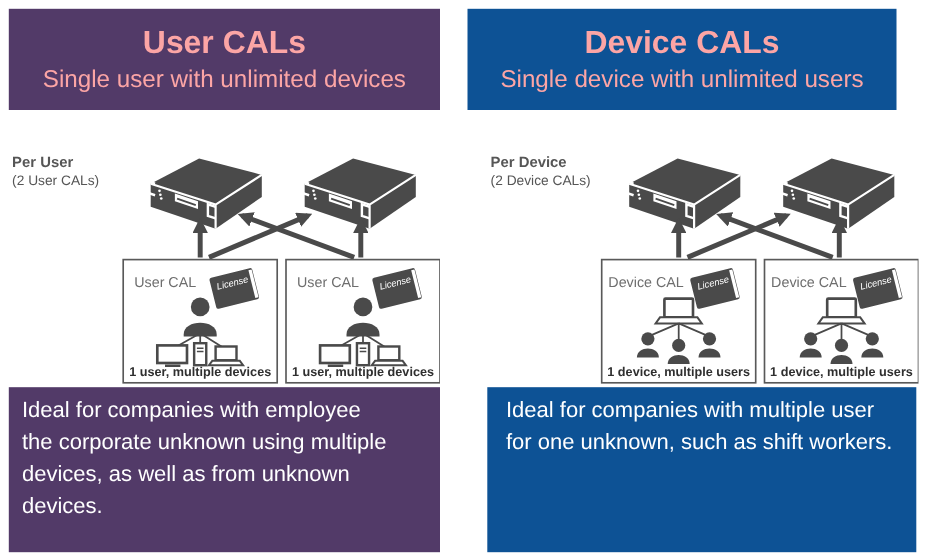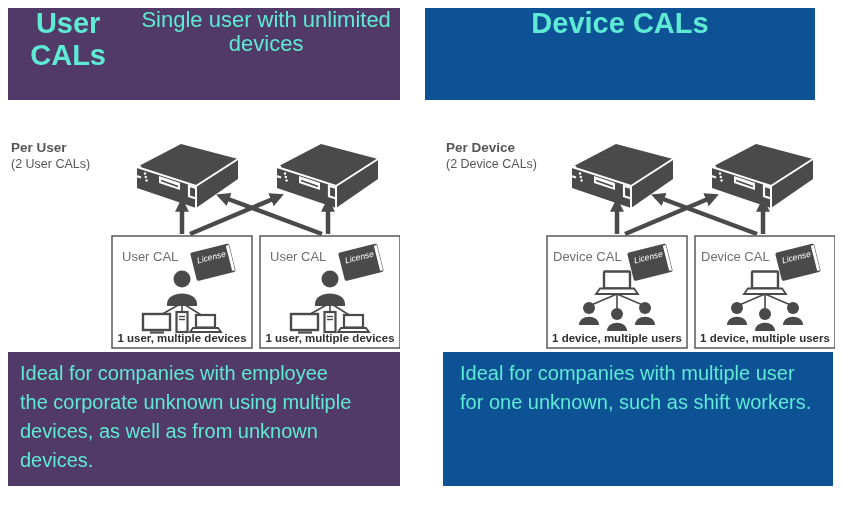--- a/index.html
+++ b/index.html
@@ -1,32 +1,32 @@
 <!DOCTYPE html>
 <html><head>
 <meta charset="utf-8">
 <style>
   html,body{margin:0;padding:0;background:#ffffff;}
   .stage{
     position:relative;width:841px;height:509px;background:#ffffff;overflow:hidden;
     font-family:"Liberation Sans",sans-serif;
   }
   .col-header{
-    position:absolute;top:8px;height:92px;color:#5eead4;text-align:center;
-    display:flex;justify-content:center;gap:4px;
+    position:absolute;top:8px;height:92px;color:#fca5a5;text-align:center;
+    display:flex;flex-direction:column;justify-content:center;gap:4px;
   }
   .col-header.purple{left:8px;width:392px;background:#523A68;}
   .col-header.blue{left:425px;width:390px;background:#0D5295;}
   .hdr-title{font-size:29px;font-weight:bold;line-height:1.1;}
   .hdr-sub{font-size:22px;line-height:1.1;}
   .diagram{position:absolute;top:100px;}
   .diagram.left{left:8px;}
   .diagram.right{left:443px;}
   .descr{
-    position:absolute;top:352px;height:134px;color:#5eead4;font-size:20px;
+    position:absolute;top:352px;height:150px;color:#ffffff;font-size:20px;
     line-height:29px;padding:7px 12px;box-sizing:border-box;overflow:hidden;
   }
   .descr.purple{left:8px;width:392px;background:#523A68;}
   .descr.blue{left:443px;width:390px;background:#0D5295;padding-left:17px;}
   .descr .dline{white-space:nowrap;}
   svg text{font-family:"Liberation Sans",sans-serif;}
   .mode-label{font-size:13.5px;font-weight:bold;fill:#565656;}
   .count-label{font-size:12.5px;fill:#565656;}
   .cal-name{font-size:13px;fill:#6e6e6e;}
   .caption{font-size:11.5px;font-weight:bold;fill:#2f2f2f;}
@@ -125,20 +125,21 @@
 
   <div class="descr purple">
     <div class="dline">Ideal for companies with employee</div>
     <div class="dline">the corporate unknown using multiple</div>
     <div class="dline">devices, as well as from unknown</div>
     <div class="dline">devices.</div>
   </div>
 
   <div class="col-header blue">
     <div class="hdr-title">Device CALs</div>
+    <div class="hdr-sub">Single device with unlimited users</div>
   </div>
 
   <svg class="diagram right" width="392" height="252">
     <text x="3" y="52" class="mode-label">Per Device</text>
     <text x="3" y="68" class="count-label">(2 Device CALs)</text>
 
     <use href="#server" x="118" y="40" width="116" height="74"></use>
     <use href="#server" x="258" y="40" width="116" height="74"></use>
 
     <line class="arrow" x1="174" y1="134" x2="174" y2="102" marker-end="url(#arrowhead)"></line>

